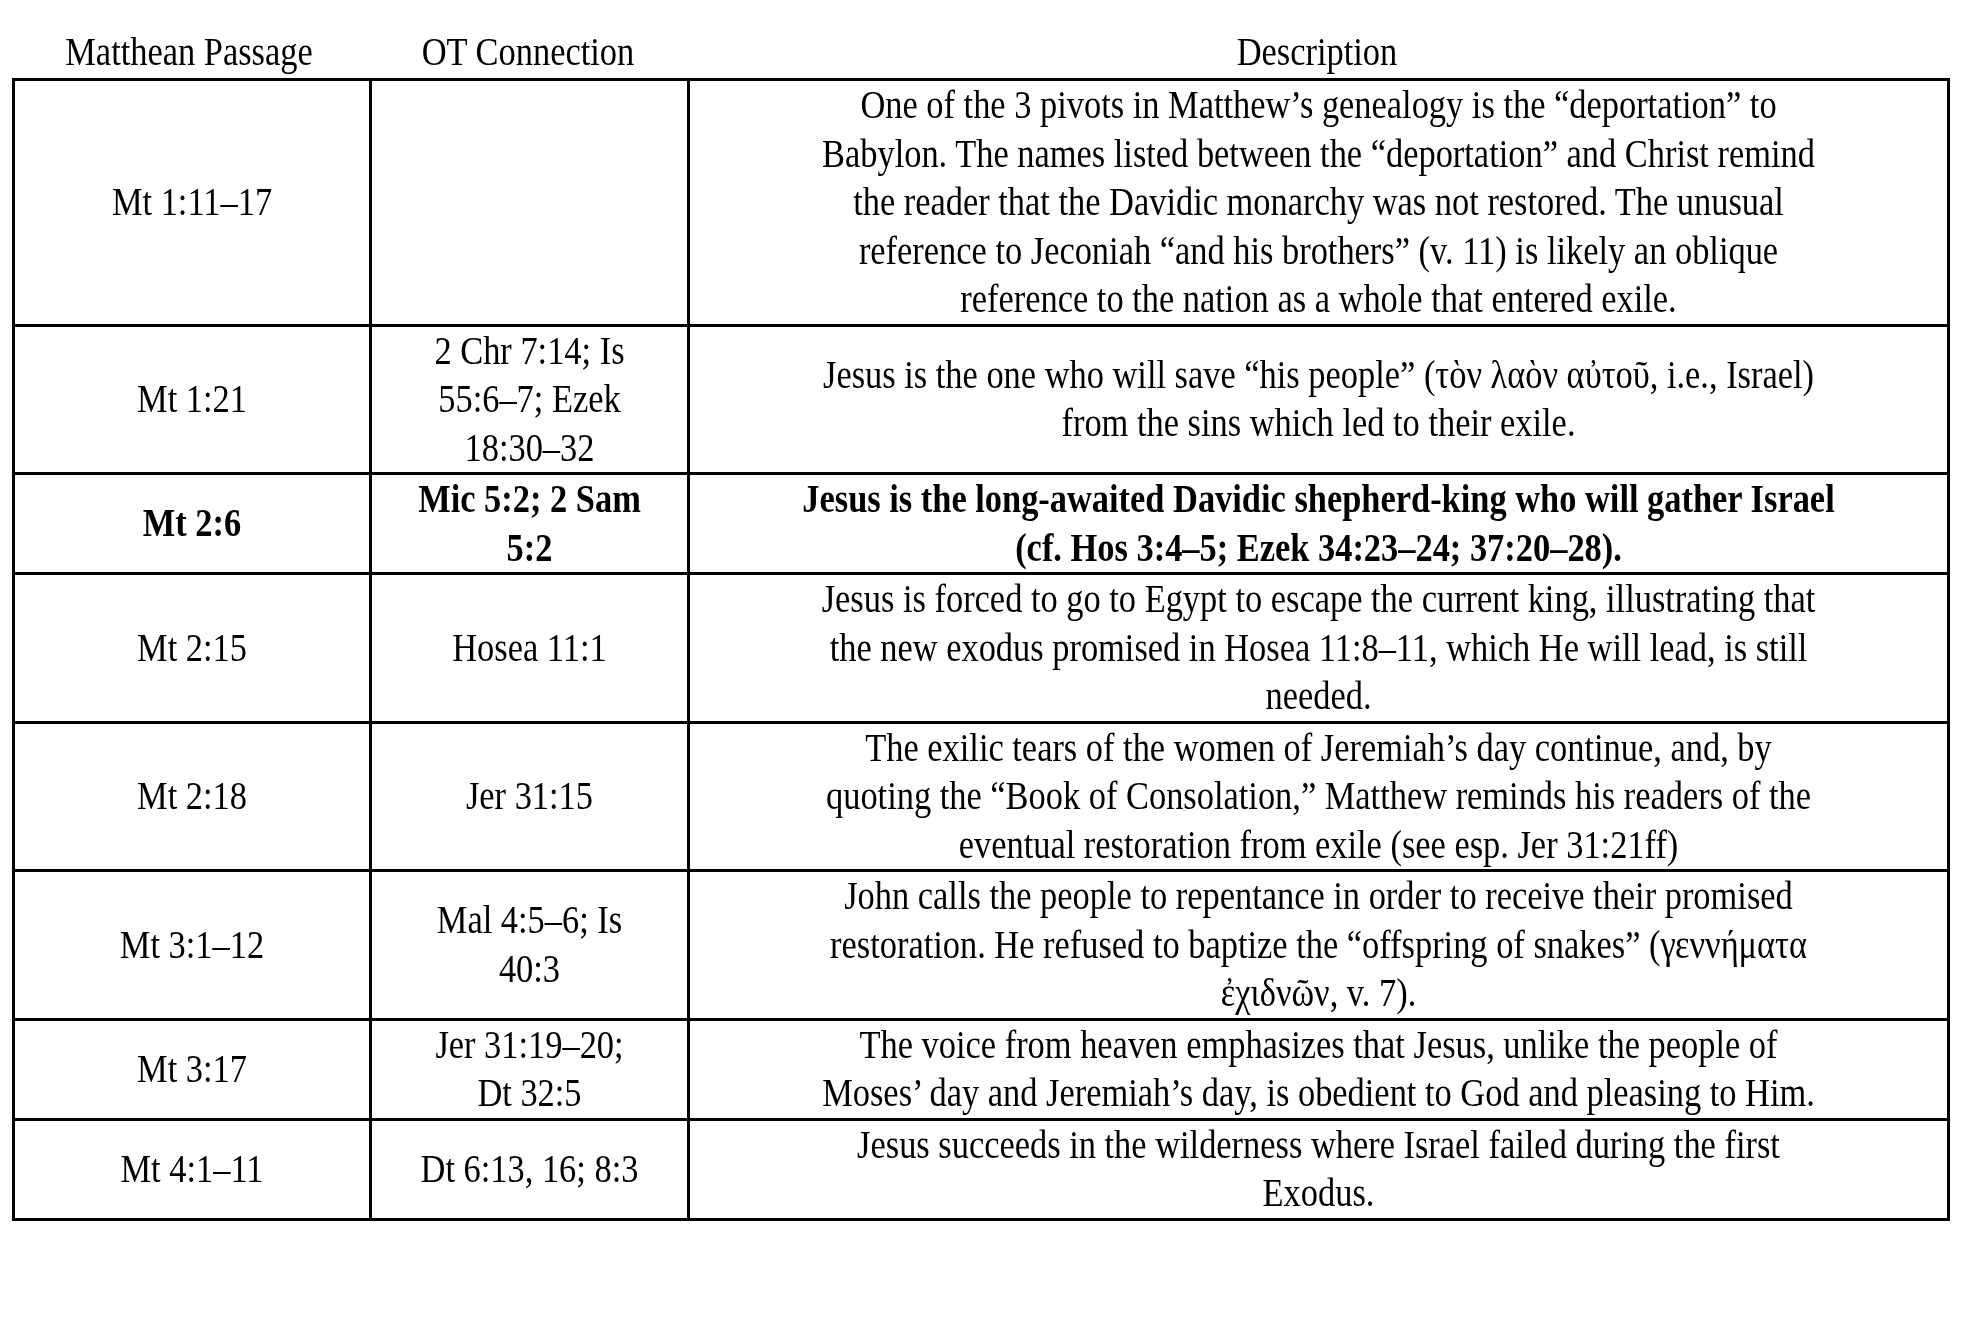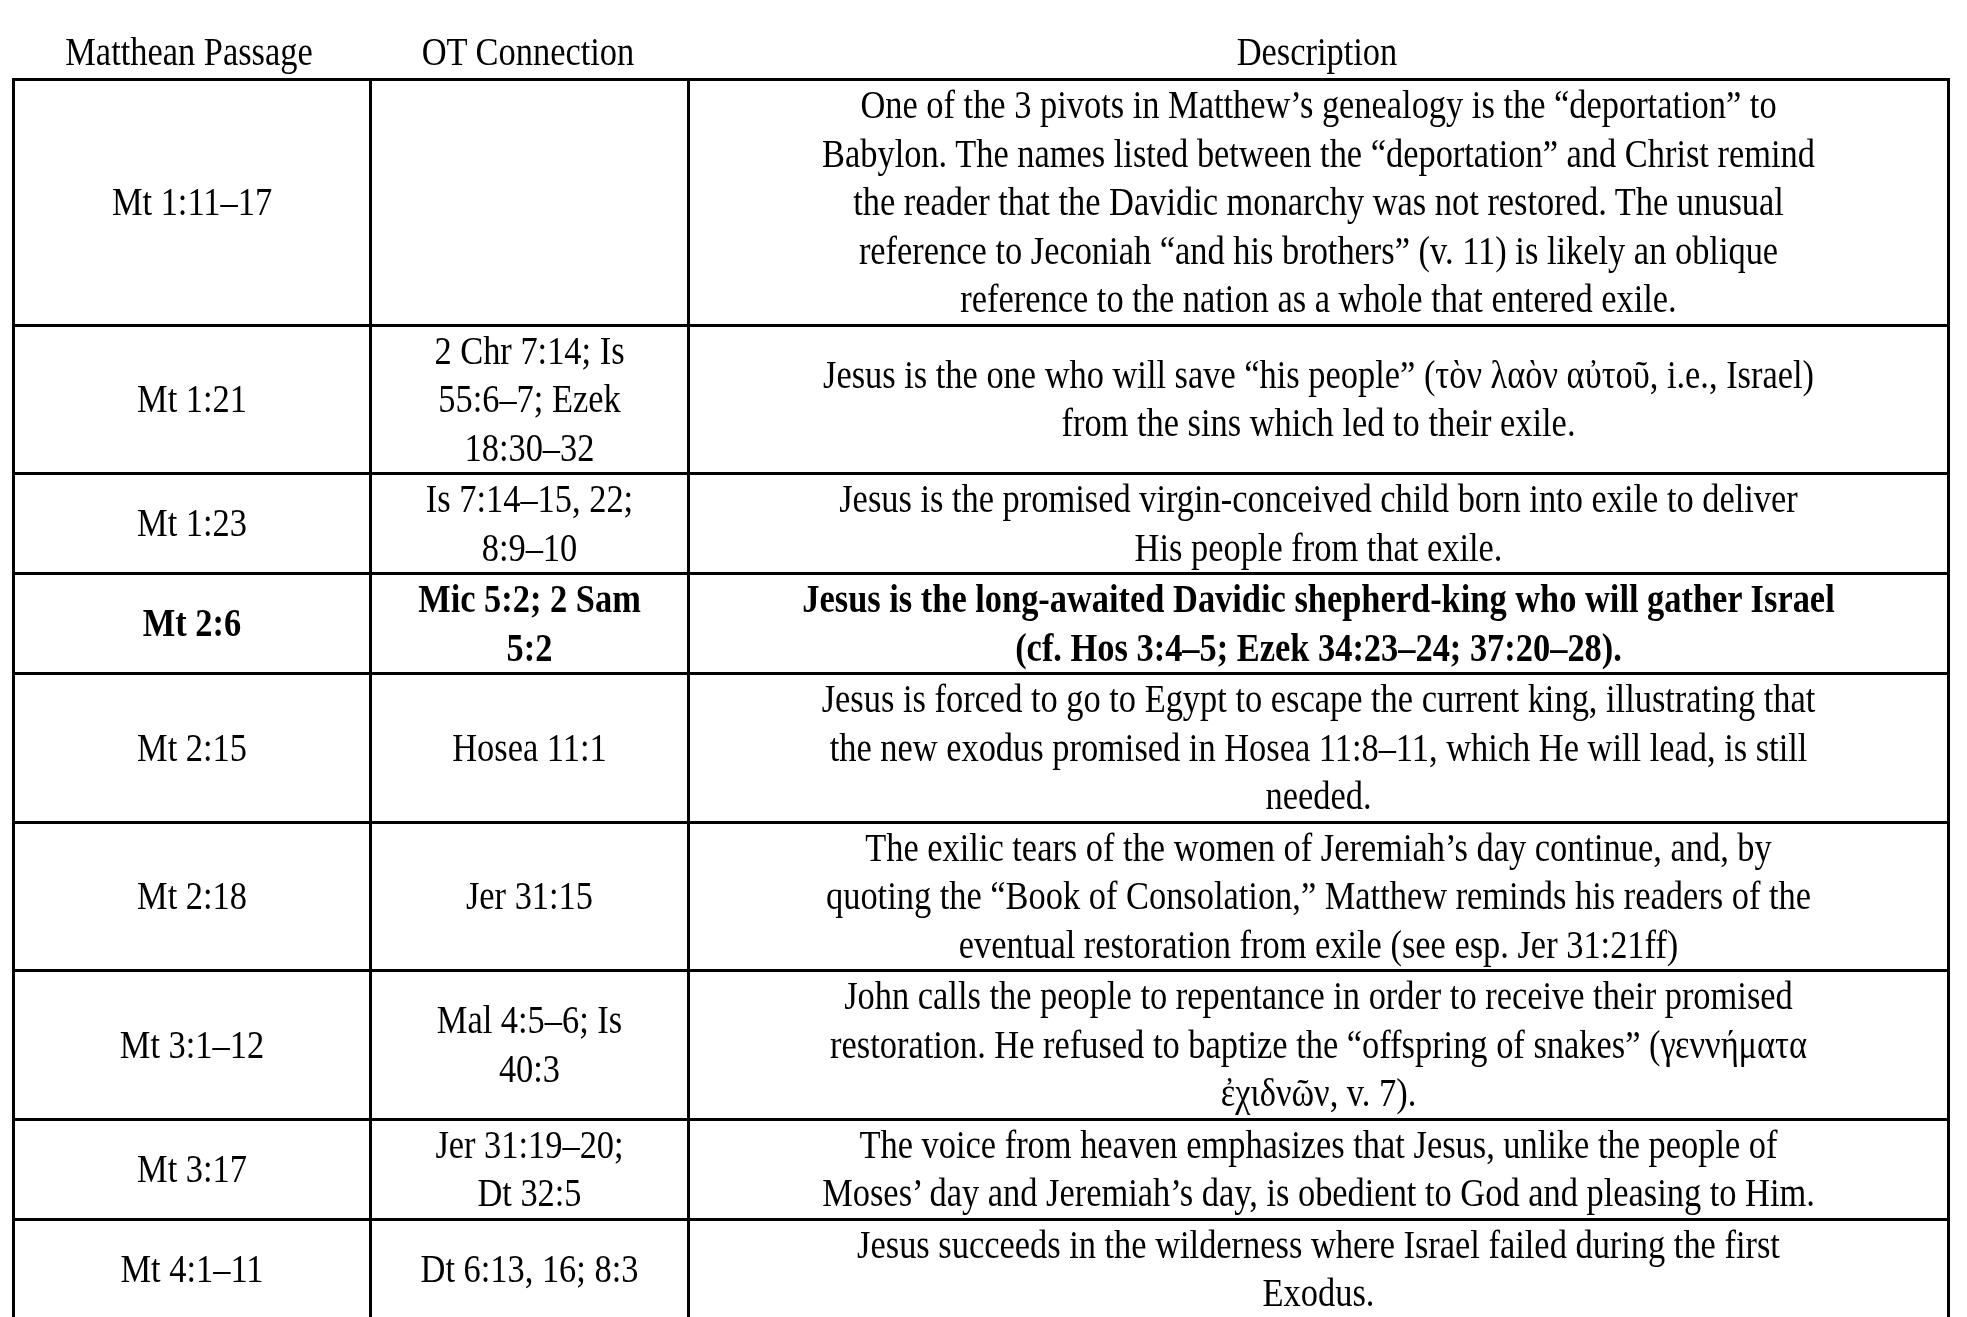--- a/index.html
+++ b/index.html
@@ -42,33 +42,20 @@
           <span class="ln">Mt 1:21</span>
         </td>
         <td class="c2">
           <span class="ln">2 Chr 7:14; Is</span>
           <span class="ln">55:6–7; Ezek</span>
           <span class="ln">18:30–32</span>
         </td>
         <td class="c3">
           <span class="ln">Jesus is the one who will save “his people” (τὸν λαὸν αὐτοῦ, i.e., Israel)</span>
           <span class="ln">from the sins which led to their exile.</span>
-        </td>
-      </tr>
-      <tr style="height: 99px;">
-        <td class="c1">
-          <span class="ln">Mt 1:23</span>
-        </td>
-        <td class="c2">
-          <span class="ln">Is 7:14–15, 22;</span>
-          <span class="ln">8:9–10</span>
-        </td>
-        <td class="c3">
-          <span class="ln">Jesus is the promised virgin-conceived child born into exile to deliver</span>
-          <span class="ln">His people from that exile.</span>
         </td>
       </tr>
       <tr style="height: 97px; font-weight: bold;">
         <td class="c1">
           <span class="ln">Mt 2:6</span>
         </td>
         <td class="c2">
           <span class="ln">Mic 5:2; 2 Sam</span>
           <span class="ln">5:2</span>
         </td>

